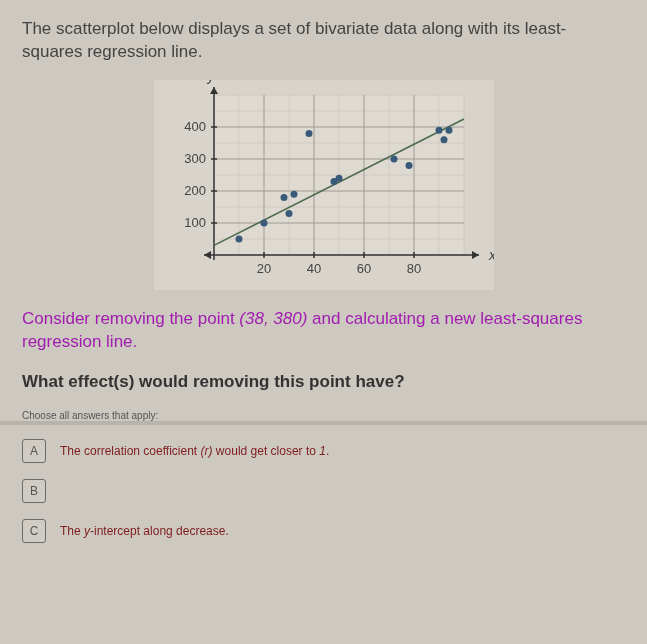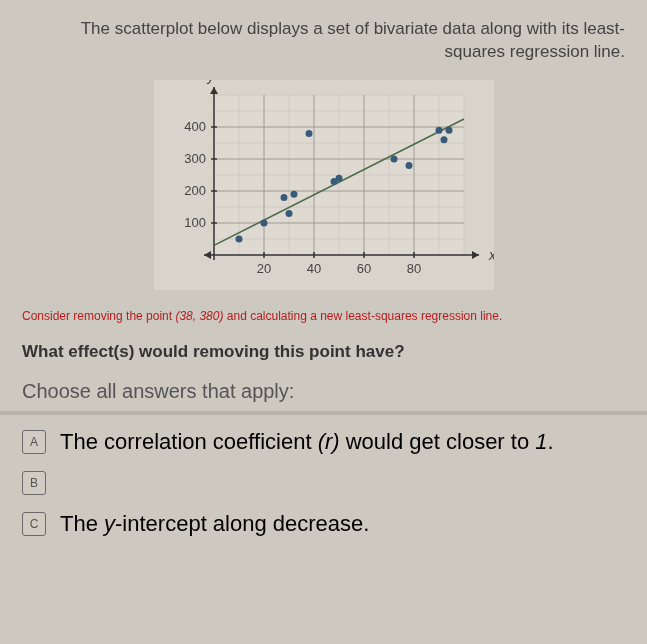--- a/index.html
+++ b/index.html
@@ -10,49 +10,47 @@
       height: 644px;
       padding: 18px 22px;
       color: #333;
       position: relative;
     }
     .question-text {
       font-size: 17px;
       color: #444;
       line-height: 1.35;
       margin-bottom: 16px;
-      text-align: right;
     }
     .chart-wrap {
       width: 100%;
       display: flex;
       justify-content: center;
       margin-bottom: 18px;
     }
     .chart-box {
       background: #d8d4cc;
       border: none;
     }
     .followup {
-      font-size: 12px;
-      color: #b91c1c;
+      font-size: 17px;
+      color: #a21caf;
       line-height: 1.35;
       margin-bottom: 18px;
     }
     .math { font-style: italic; }
     .bold-q {
       font-size: 17px;
       font-weight: 600;
       color: #333;
       margin-bottom: 18px;
     }
     .choose {
-      font-size: 20px;
+      font-size: 10px;
       color: #555;
-      margin-bottom: 8px;
     }
     .divider {
       height: 4px;
       background: #b8b3ab;
       margin: 0 -22px 14px -22px;
     }
     .options { display: flex; flex-direction: column; gap: 16px; }
     .option {
       display: flex;
       align-items: center;
@@ -66,22 +64,22 @@
       border: 1.5px solid #6a6a6a;
       border-radius: 3px;
       display: flex;
       align-items: center;
       justify-content: center;
       font-size: 12px;
       color: #555;
       background: #d0cbc3;
     }
     .option-text {
-      font-size: 22px;
-      color: #000000;
+      font-size: 12px;
+      color: #7f1d1d;
     }
   </style>
 </head>
 <body>
 
 <div class="question-text">The scatterplot below displays a set of bivariate data along with its least-squares regression line.</div>
 
 <div class="chart-wrap">
   <svg class="chart-box" width="340" height="210" viewBox="0 0 340 210">
 

